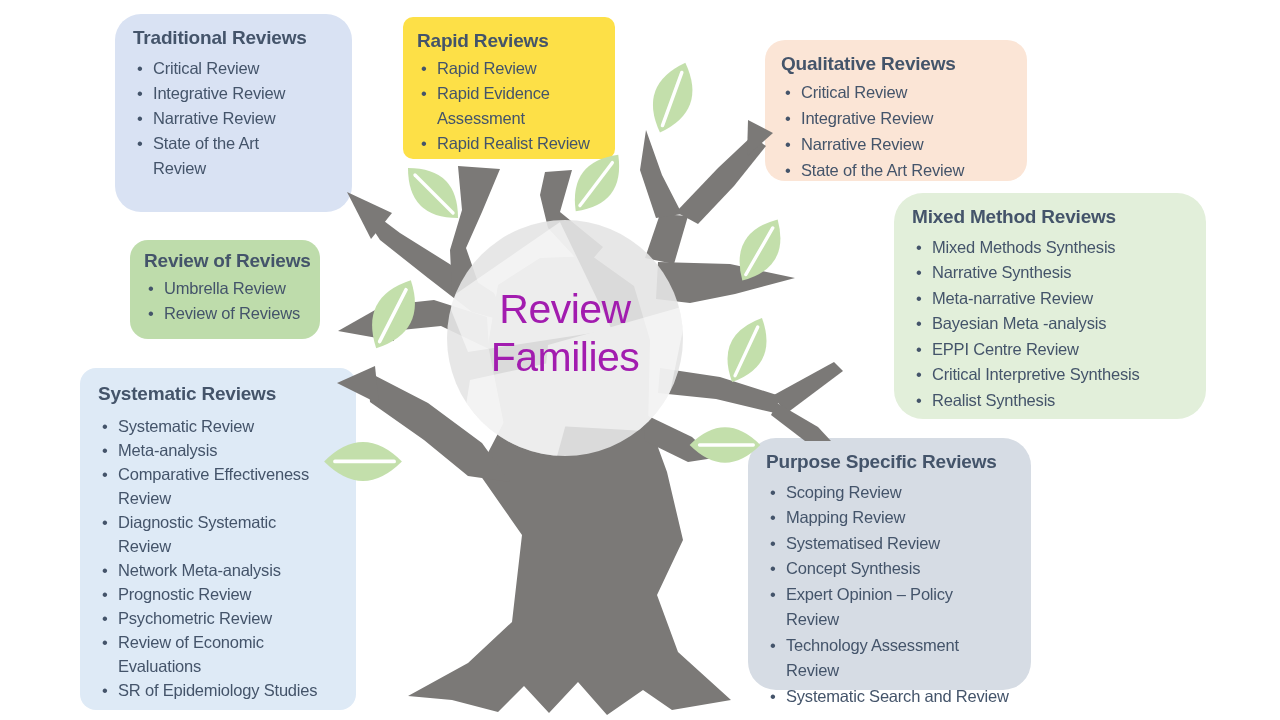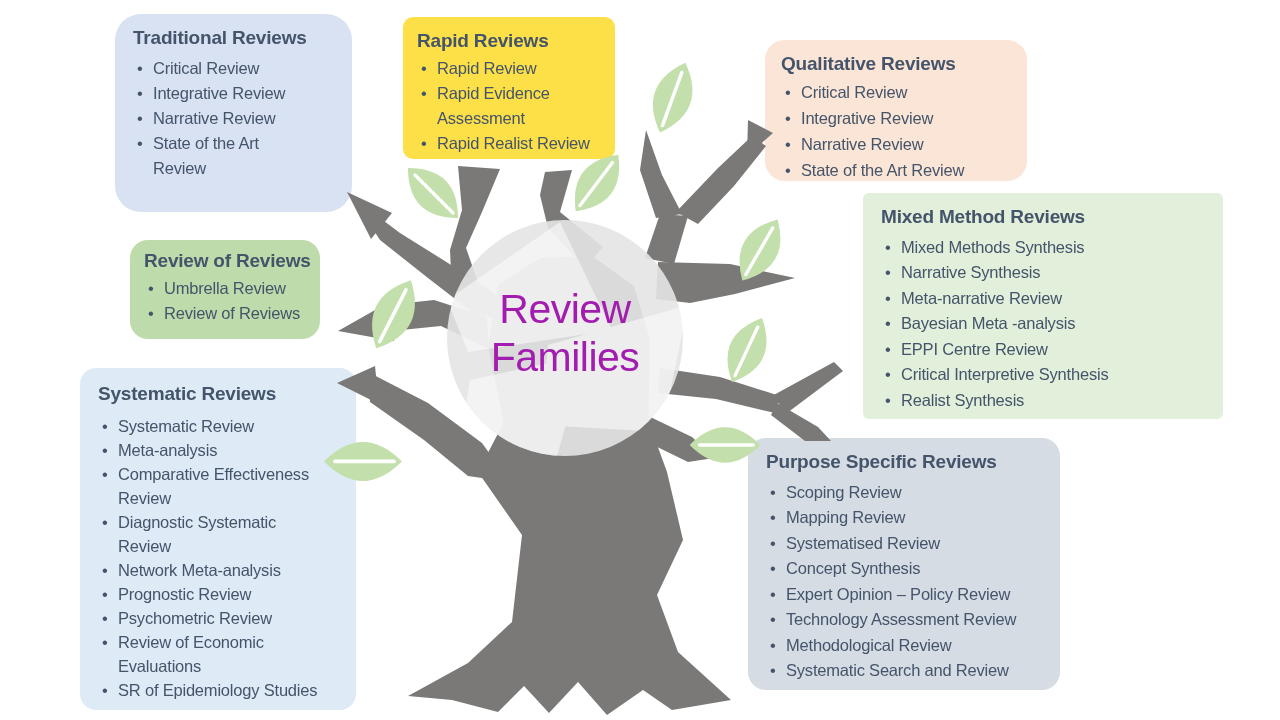--- a/index.html
+++ b/index.html
@@ -45,29 +45,29 @@
   #box-rapid{left:403px;top:17px;width:212px;height:142px;border-radius:20px;padding-left:14px;}
   #box-rapid .box-title{margin-bottom:2px;}
 
   #box-qualitative{left:765px;top:20px;width:262px;height:141px;border-radius:20px;padding-left:16px;margin-top:20px;}
   #box-qualitative .box-title{margin-bottom:2px;}
   #box-qualitative li{line-height:26px;}
 
   #box-ror{left:130px;top:240px;width:190px;height:99px;border-radius:18px;padding:7px 8px 0 14px;}
   #box-ror .box-title{margin-bottom:2px;}
 
-  #box-mixed{left:863px;top:193px;width:360px;height:226px;border-radius:6px;}
+  #box-mixed{left:894px;top:193px;width:312px;height:226px;border-radius:29px;}
   #box-mixed li{line-height:25.5px;}
 
   #box-systematic{left:80px;top:368px;width:276px;height:342px;border-radius:16px;padding-top:12px;}
   #box-systematic ul{padding-right:16px;}
   #box-systematic li{line-height:24px;}
   #box-systematic .box-title{margin-bottom:7px;}
 
-  #box-purpose{left:748px;top:438px;width:312px;height:252px;border-radius:18px;}
+  #box-purpose{left:748px;top:438px;width:283px;height:252px;border-radius:28px;}
   #box-purpose li{line-height:25.5px;}
 
   
   svg.tree{position:absolute;inset:0;pointer-events:none;}
   .trunk{fill:var(--trunk,#7b7977);}
   .leaf-body{fill:var(--leaf,#c3dfab);}
   .leaf-vein{stroke:#ffffff;stroke-width:3.4;fill:none;stroke-linecap:round;}
 
   
   .center-label{
@@ -151,21 +151,20 @@
 
   <div class="box" id="box-purpose" style="background: rgb(214, 220, 228);">
     <div class="box-title">Purpose Specific Reviews</div>
     <ul class="box-items">
         <li>Scoping Review</li>
         <li>Mapping Review</li>
         <li>Systematised Review</li>
         <li>Concept Synthesis</li>
         <li>Expert Opinion – Policy Review</li>
         <li>Technology Assessment Review</li>
-        <li>Methodological Review</li>
         <li>Systematic Search and Review</li>
       </ul>
   </div>
 
   <svg class="tree" viewBox="0 0 1280 720" aria-hidden="true">
     <defs>
       <clipPath id="circleClip">
           <circle cx="565" cy="338" r="118"></circle>
         </clipPath>
       <g id="leafT">

